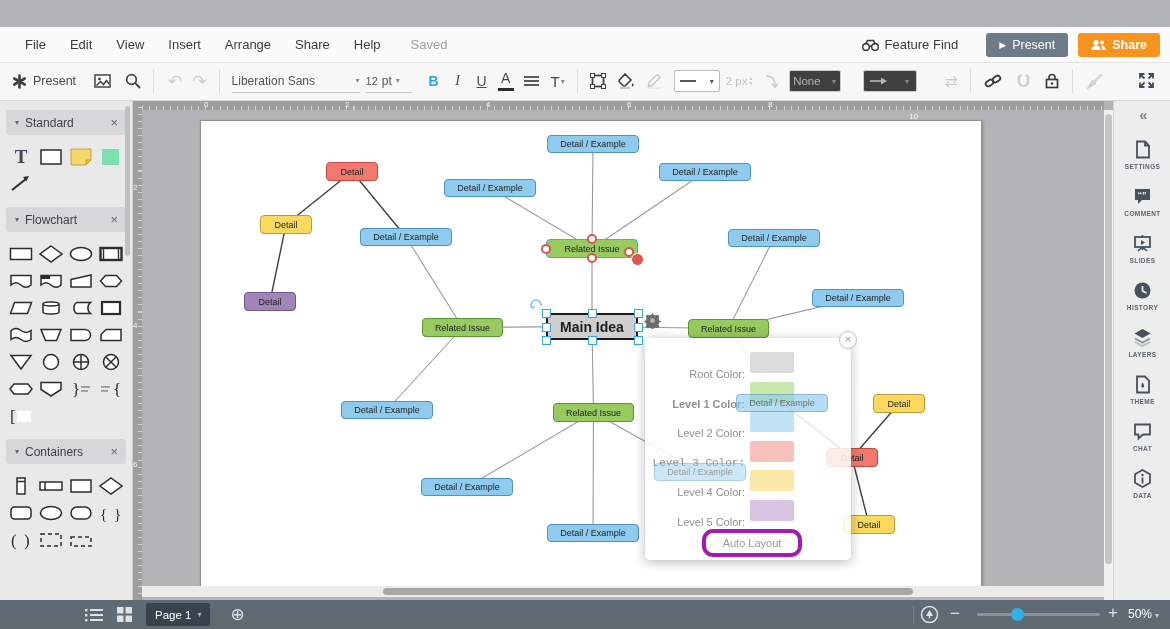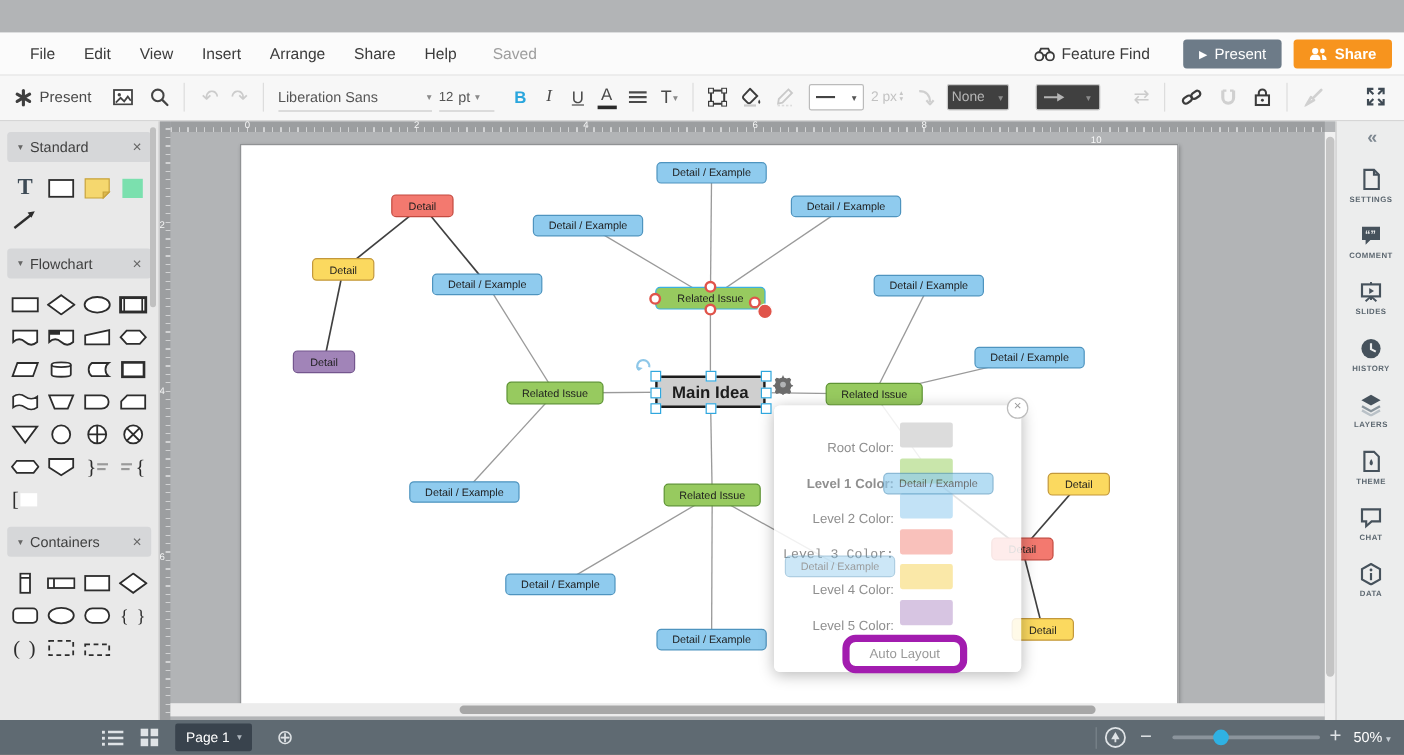--- a/index.html
+++ b/index.html
@@ -71,21 +71,21 @@
   #node-gear{position:absolute;z-index:45;}
   #rotate-handle{position:absolute;z-index:45;}
   
   #popup{position:absolute;left:645px;top:338px;width:206px;height:222px;background:rgba(255,255,255,.86);
          border-radius:5px;box-shadow:0 2px 12px rgba(0,0,0,.28);z-index:30;}
   #popup-close{position:absolute;right:-6px;top:-7px;width:16px;height:16px;border:1px solid #bbb;border-radius:50%;
          background:#fff;color:#999;font-size:11px;line-height:15px;text-align:center;}
   .pop-row{position:absolute;left:0;width:100%;height:21px;}
   .pop-label{position:absolute;right:106px;top:3px;font-size:11px;color:#8f8f8f;white-space:nowrap;margin-top:13px;}
   .pop-swatch{position:absolute;left:105px;top:0;width:44px;height:21px;border-radius:2px;}
-  #auto-layout{position:absolute;left:57px;top:191px;width:92px;height:20px;border:6px solid #a21caf;border-radius:11px;
+  #auto-layout{position:absolute;left:57px;top:191px;width:92px;height:20px;border:4px solid #a21caf;border-radius:11px;
          background:rgba(255,255,255,.7);font-size:11px;color:#9a9a9a;text-align:center;line-height:20px;}
   
   #hscroll-track{position:absolute;left:142px;top:586px;width:962px;height:11px;background:#ececec;z-index:50;}
   #hscroll-thumb{position:absolute;left:241px;top:2px;width:530px;height:7px;background:#a7a7a7;border-radius:4px;}
   #vscroll-track{position:absolute;left:1104px;top:110px;width:9px;height:490px;background:#f0f0f0;z-index:50;}
   #vscroll-thumb{position:absolute;left:1px;top:4px;width:7px;height:450px;background:#c4c4c4;border-radius:4px;}
   
   #right-sidebar{position:absolute;left:1113px;top:100px;width:57px;height:500px;background:#eceded;border-left:1px solid #d2d2d2;z-index:55;}
   #collapse-btn{text-align:center;color:#7d8790;font-size:15px;font-weight:bold;margin-top:6px;letter-spacing:-2px;}
   .side-item{display:flex;flex-direction:column;align-items:center;margin-top:17px;}

